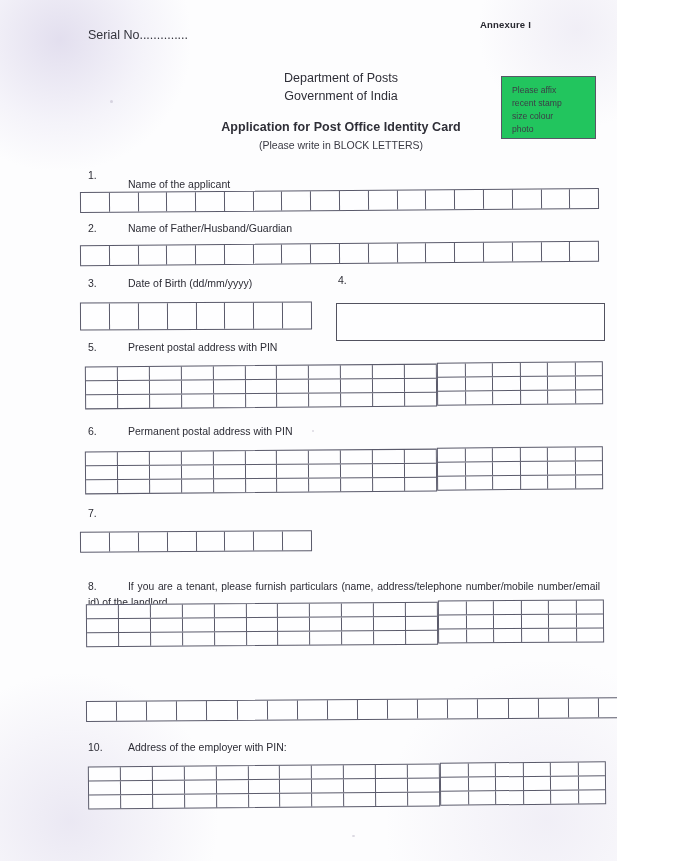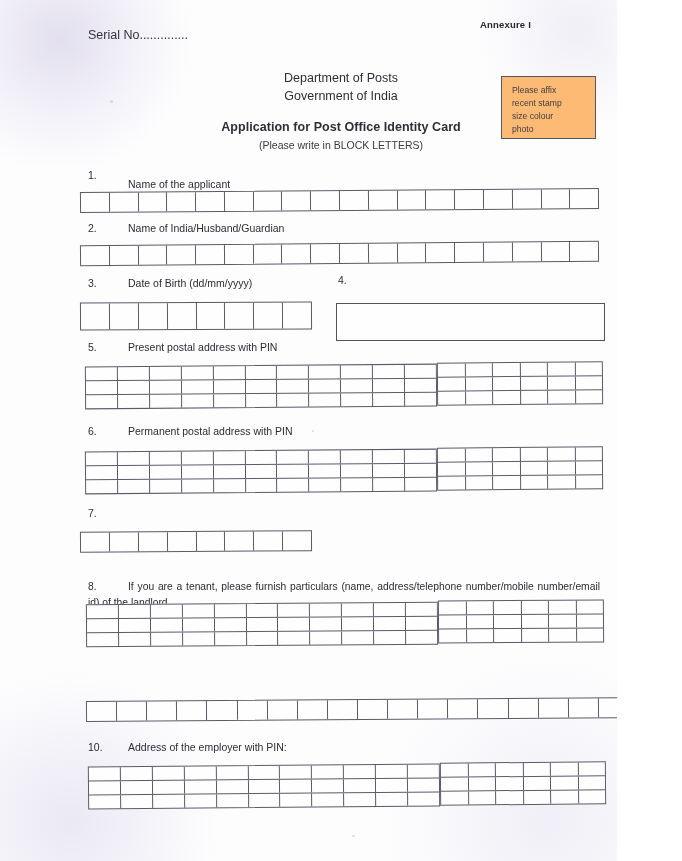--- a/index.html
+++ b/index.html
@@ -72,21 +72,21 @@
     padding-right: 70px; letter-spacing: .05px;
   }
   #block-note  { top: 139px; font-size: 10.5px; padding-right: 70px; color: #3a3a44; }
 
   
   #photo-box {
     left: 501px; top: 76px;
     width: 95px; height: 63px;
     border: 1px solid #575766;
     box-sizing: border-box;
-    background: #fdba74;
+    background: #22c55e;
   }
   #photo-box .pl {
     position: absolute;
     left: 10px;
     font-size: 8.6px;
     color: #3c3c46;
     white-space: nowrap;
   }
   #photo-box .pl0 { top: 8px; }
   #photo-box .pl1 { top: 21px; }
@@ -210,21 +210,21 @@
       <div class="cell"></div>
       <div class="cell"></div>
       <div class="cell"></div>
       <div class="cell"></div>
       <div class="cell"></div>
       <div class="cell"></div>
       <div class="cell"></div>
     </div>
 
   <div class="abs q-num" style="top:222px;">2.</div>
-  <div class="abs q-label" style="top:222px;">Name of India/Husband/Guardian</div>
+  <div class="abs q-label" style="top:222px;">Name of Father/Husband/Guardian</div>
   <div class="abs comb" id="comb-2" style="left:80px;top:243px;width:519px;height:21px;transform:rotate(-0.5deg);">
       <div class="cell"></div>
       <div class="cell"></div>
       <div class="cell"></div>
       <div class="cell"></div>
       <div class="cell"></div>
       <div class="cell"></div>
       <div class="cell"></div>
       <div class="cell"></div>
       <div class="cell"></div>

